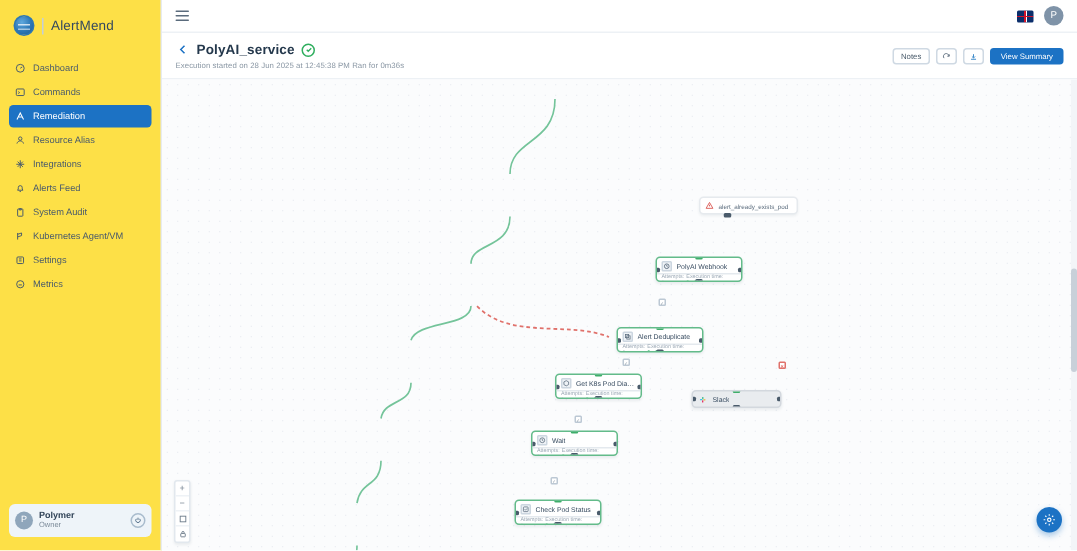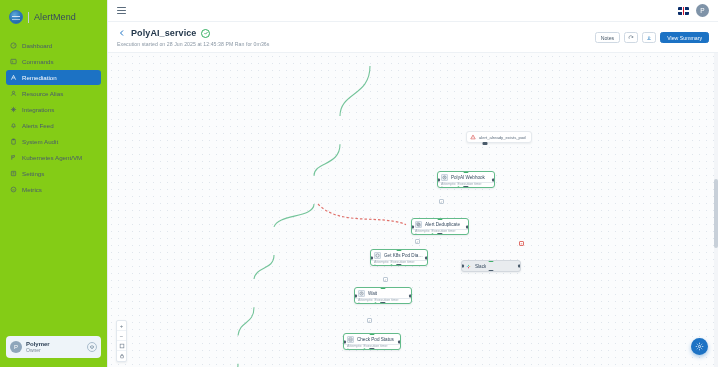--- a/index.html
+++ b/index.html
@@ -12,21 +12,21 @@
   #app {
     width: 718px; height: 367px;
     display: flex;
     position: relative;
     background: #ffffff;
   }
 
   
   #sidebar {
     width: 108px; height: 367px;
-    background: #84cc16;
+    background: #fde047;
     border-right: 1px solid #e7ebf0;
     display: flex; flex-direction: column;
     position: relative;
     flex: 0 0 108px;
   }
   .brand {
     display: flex; align-items: center;
     gap: 4px;
     padding: 9px 0 9px 9px;
     height: 34px;

